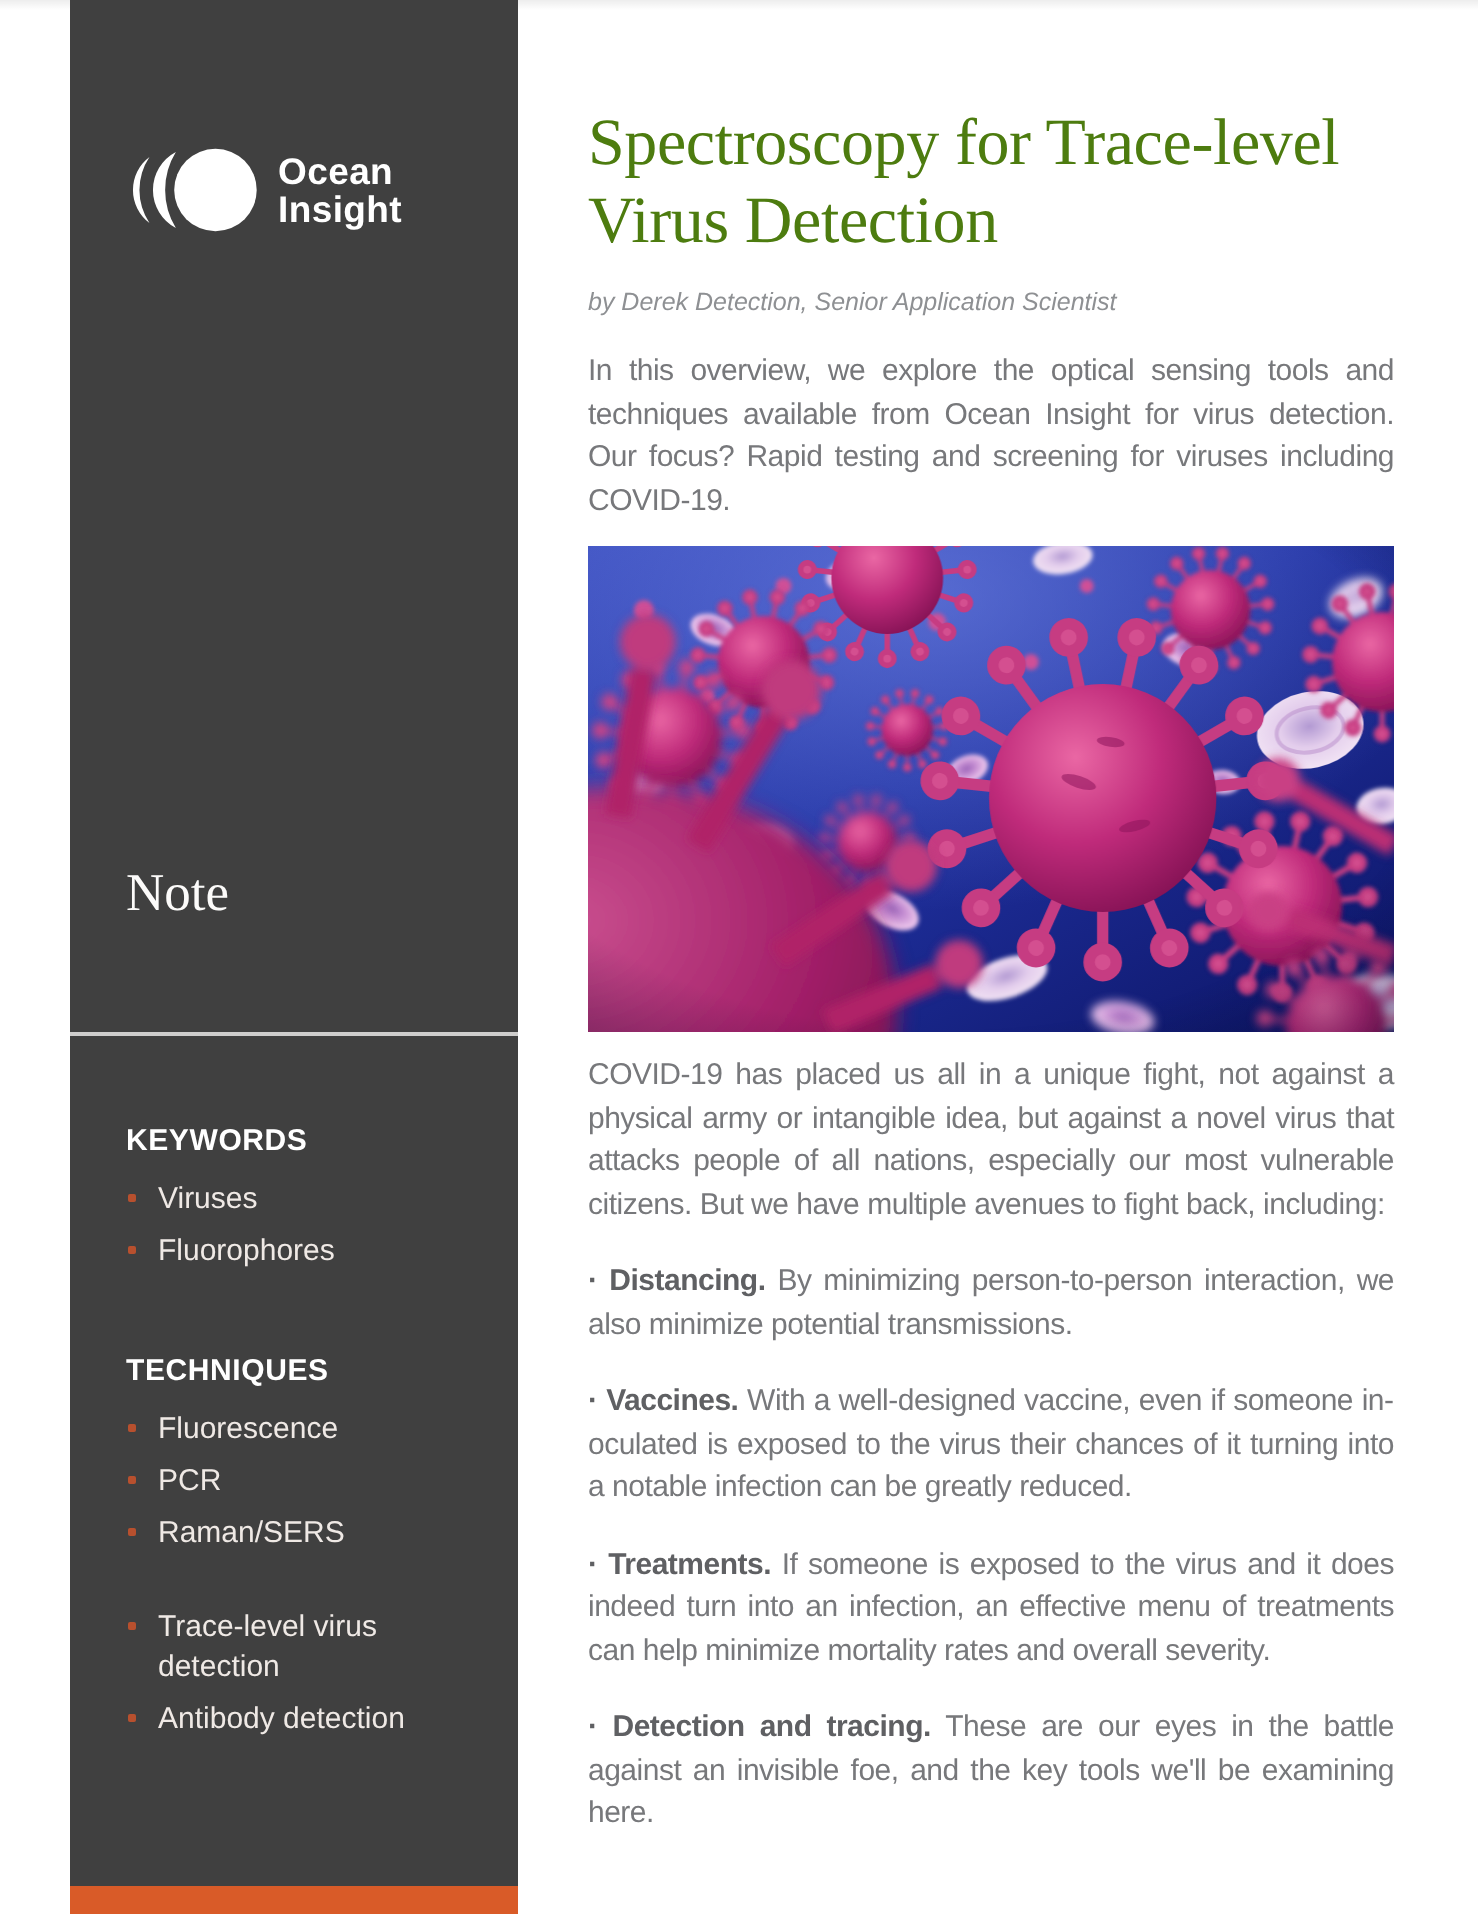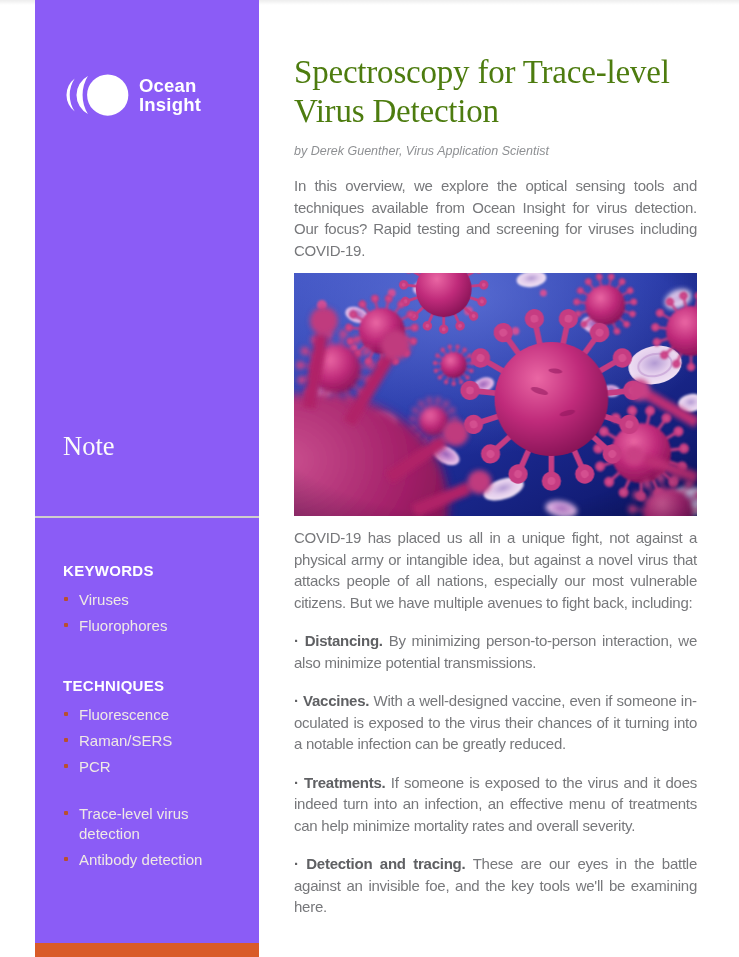--- a/index.html
+++ b/index.html
@@ -5,21 +5,21 @@
   * { margin:0; padding:0; box-sizing:border-box; }
   html,body { background:#ffffff; }
   body { width:739px; height:957px; position:relative; overflow:hidden;
          font-family:"Liberation Sans", sans-serif; }
   .page { position:absolute; inset:0; background:#ffffff; }
   .page::before { content:""; position:absolute; left:0; top:0; right:0; height:5px;
          background:linear-gradient(to bottom, rgba(0,0,0,.07), rgba(0,0,0,0)); pointer-events:none; }
 
   
   .sidebar { position:absolute; left:35px; top:0; width:224px; height:943px;
-             background:#8b5cf6; color:#fff; }
+             background:#404040; color:#fff; }
   .accent-bar { position:absolute; left:35px; top:943px; width:224px; height:14px;
              background:#d95b28; }
 
   .logo { position:absolute; left:29px; top:68px; display:flex; align-items:center; gap:9px; }
   .logo svg { display:block; }
   .logo-text { font-weight:bold; font-size:18.5px; line-height:19px; letter-spacing:.2px; color:#fff; }
 
   .doc-type { position:absolute; left:28px; top:430px;
               font-family:"Liberation Serif", serif; font-weight:normal;
               font-size:26.5px; line-height:33px; color:#fcfbfa; }
@@ -87,39 +87,39 @@
       <ul class="side-list">
         <li class="side-item"><span class="sq"></span><span>Viruses</span></li>
         <li class="side-item"><span class="sq"></span><span>Fluorophores</span></li>
       </ul>
     </div>
 
     <div class="side-section s1">
       <div class="side-heading">TECHNIQUES</div>
       <ul class="side-list">
         <li class="side-item"><span class="sq"></span><span>Fluorescence</span></li>
+        <li class="side-item"><span class="sq"></span><span>PCR</span></li>
         <li class="side-item"><span class="sq"></span><span>Raman/SERS</span></li>
-        <li class="side-item"><span class="sq"></span><span>PCR</span></li>
       </ul>
     </div>
 
     <div class="side-section s2">
       <ul class="side-list">
         <li class="side-item"><span class="sq"></span><span>Trace-level virus detection</span></li>
         <li class="side-item"><span class="sq"></span><span>Antibody detection</span></li>
       </ul>
     </div>
   </div>
 
   <div class="accent-bar"></div>
 
   <div class="main">
 
     <h1 class="title">Spectroscopy for Trace-level Virus Detection</h1>
-    <div class="byline">by Derek Guenther, Virus Application Scientist</div>
+    <div class="byline">by Derek Detection, Senior Application Scientist</div>
     <p class="intro">In this overview, we explore the optical sensing tools and techniques available from Ocean Insight for virus detection. Our focus? Rapid testing and screening for viruses including COVID-19.</p>
 
     <div class="hero">
       <svg width="403" height="243" viewBox="0 0 404 243" preserveAspectRatio="none">
         <defs>
           <linearGradient id="bgG" x1="0" y1="0" x2="1" y2="1">
             <stop offset="0" stop-color="#3a4dbe"></stop>
               <stop offset=".45" stop-color="#2132a2"></stop>
               <stop offset="1" stop-color="#0c1464"></stop>
           </linearGradient>

